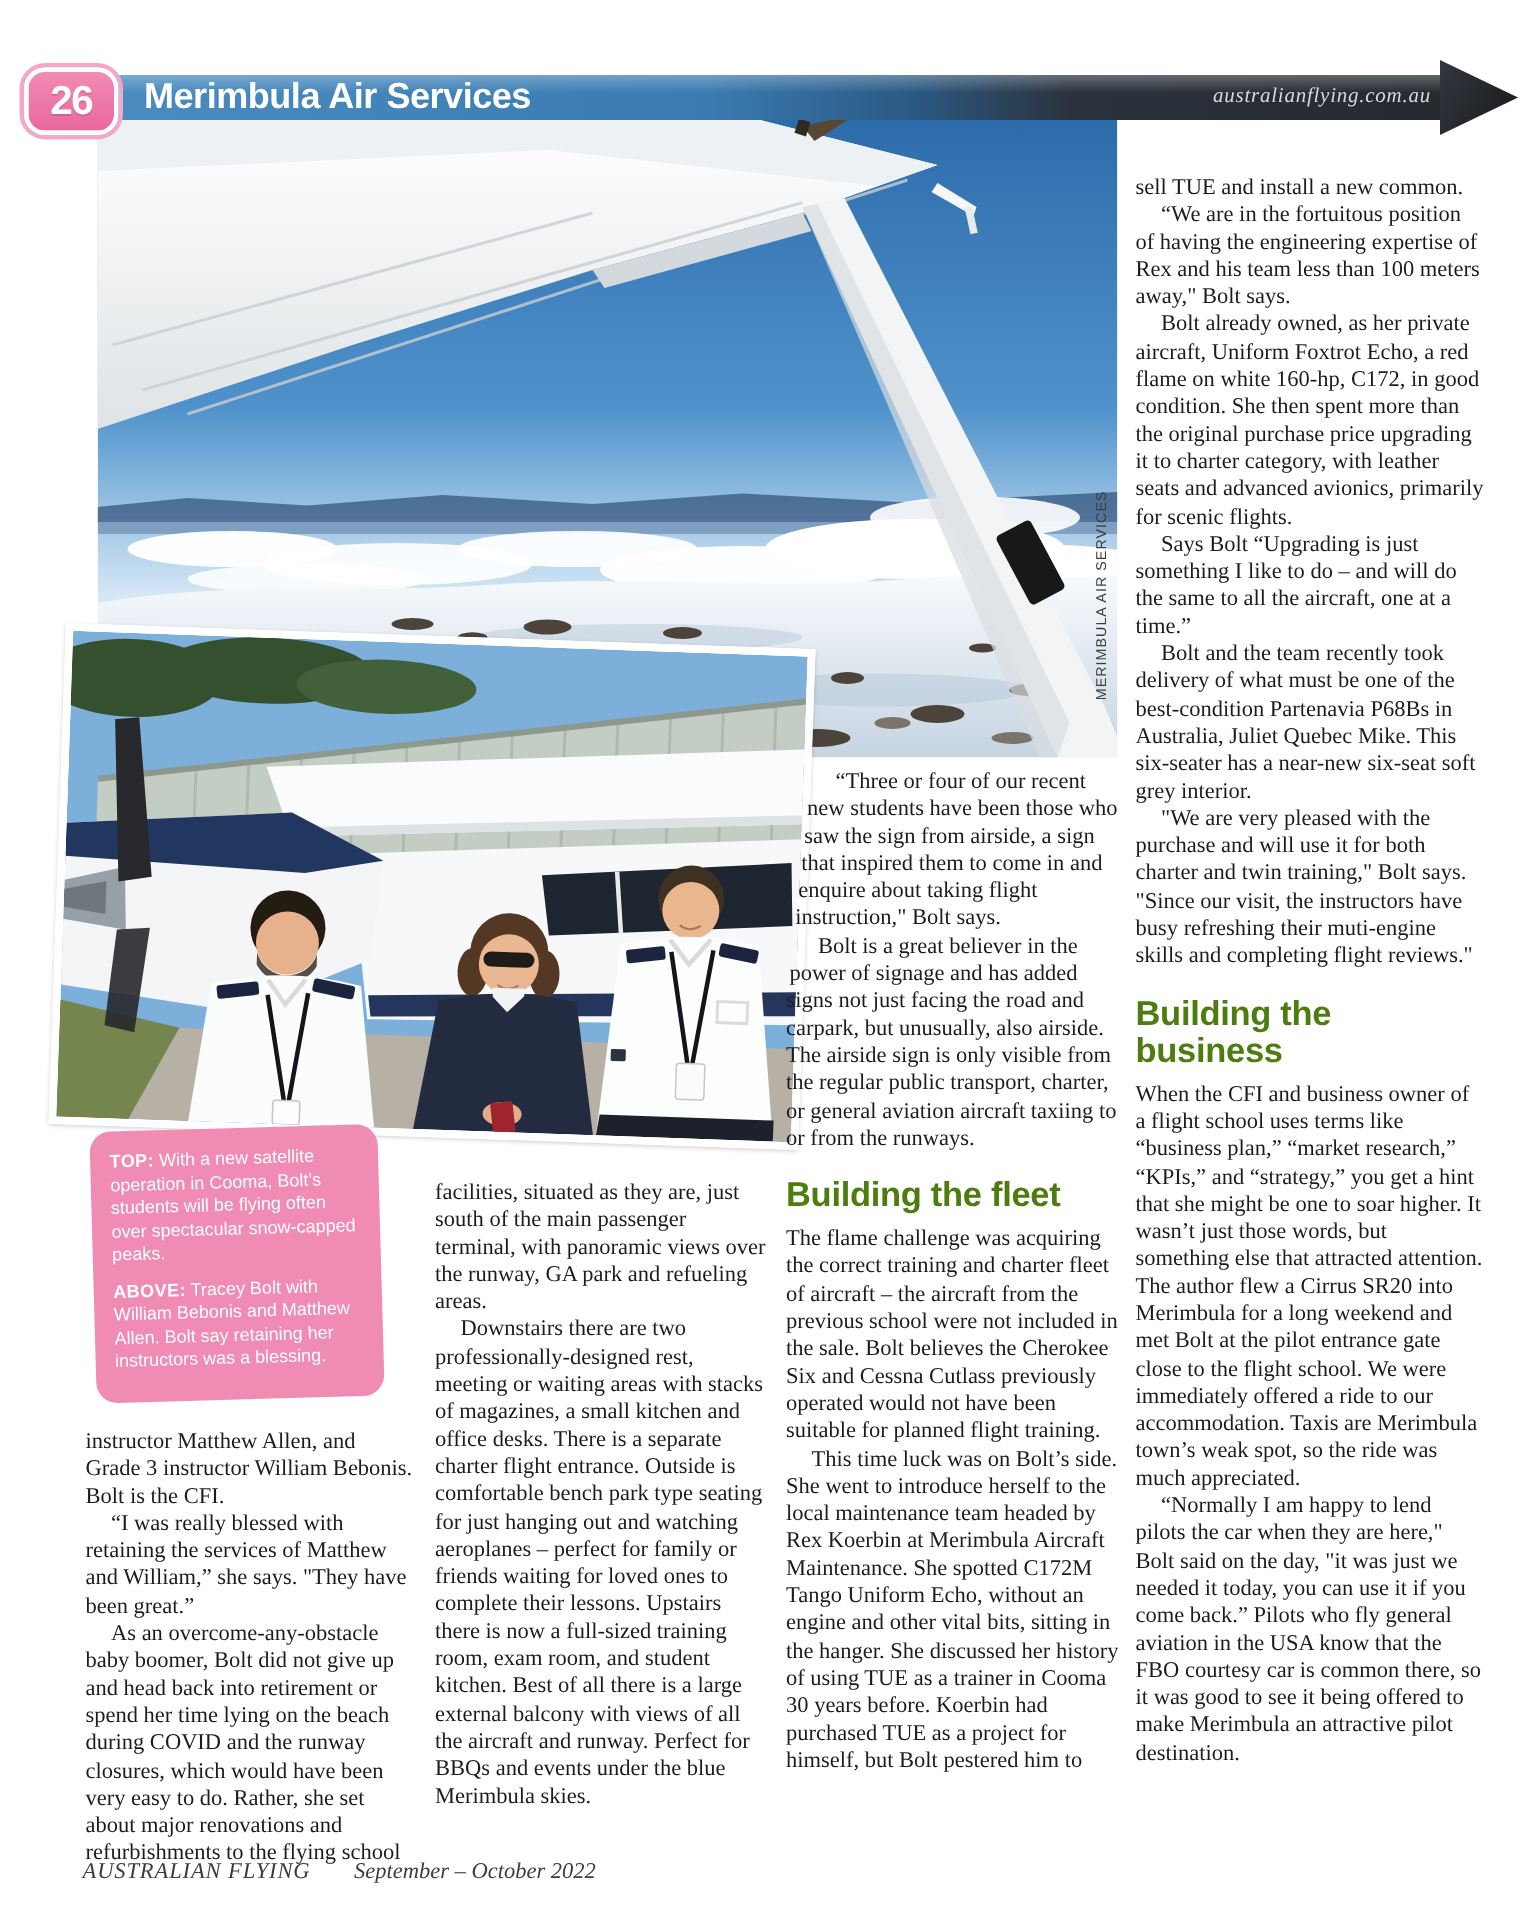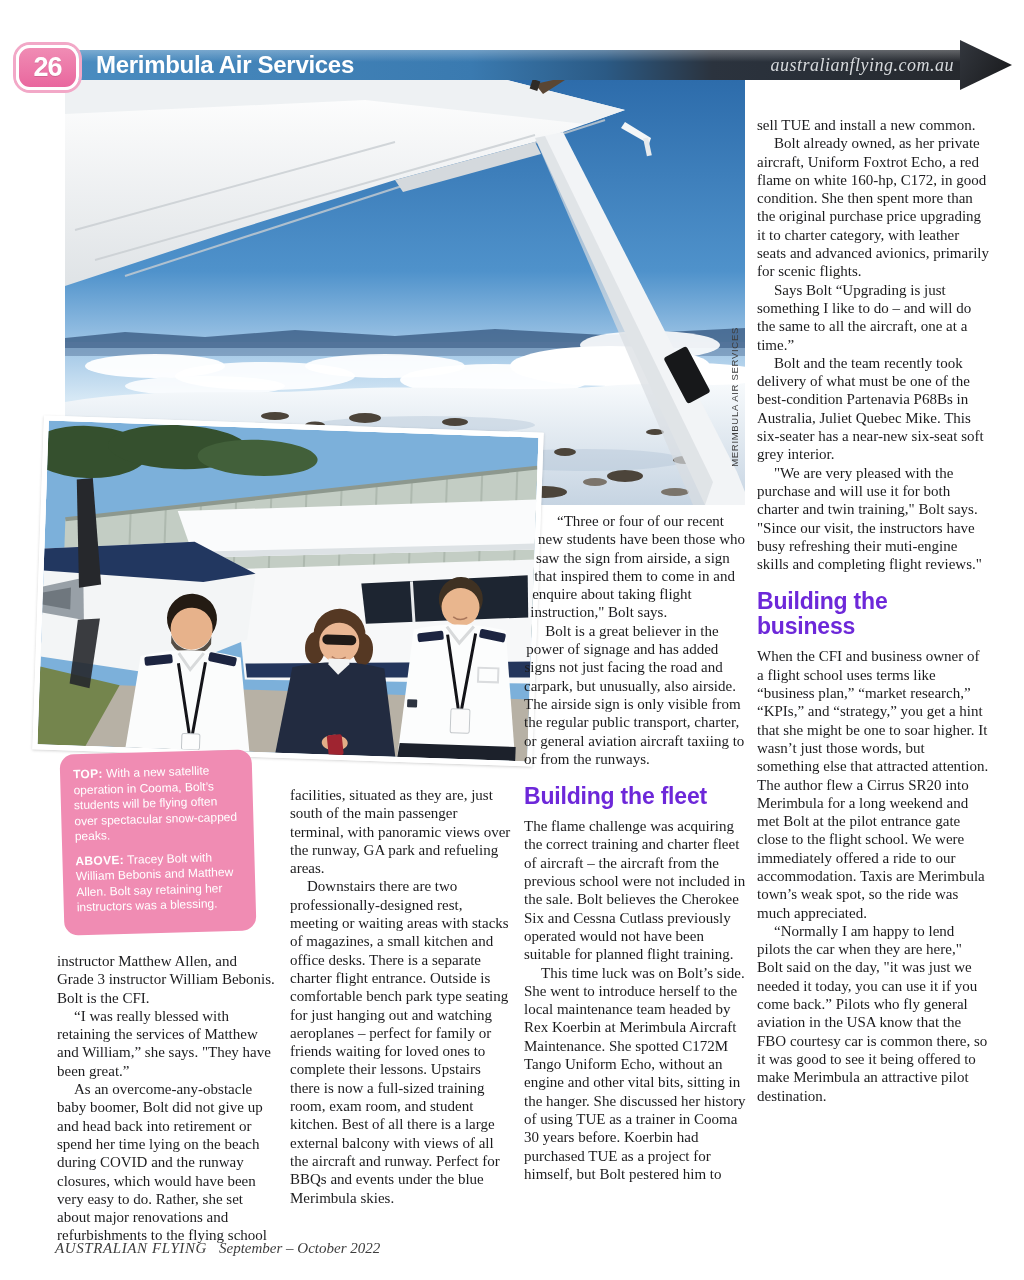--- a/index.html
+++ b/index.html
@@ -8,21 +8,21 @@
 
   
   .hbar{position:absolute;left:70px;top:50px;width:892px;height:30px;z-index:4;
         display:flex;align-items:center;
         background:
           linear-gradient(180deg,rgba(255,255,255,.28),rgba(255,255,255,0) 40%),
           linear-gradient(90deg,#4a8cc0 0%,#3a7ab0 45%,#2b5a85 60%,#2b333e 72%,#26292e 100%);}
   .hbar .title{padding-left:26px;font-family:"Liberation Sans",sans-serif;font-weight:bold;
         font-size:24px;line-height:30px;color:#ffffff;letter-spacing:-0.3px;}
   .hbar .site{margin-left:auto;padding-right:8px;font-family:"Liberation Serif",serif;
-        font-style:italic;font-size:18px;color:#d6d9dc;letter-spacing:.5px;}
+        font-style:italic;font-size:14px;color:#d6d9dc;letter-spacing:.5px;}
   .harrow{position:absolute;left:960px;top:40px;width:52px;height:50px;z-index:4;
         background:linear-gradient(120deg,#33373e,#17181a);
         clip-path:polygon(0 0,100% 50%,0 100%);}
   .badge{position:absolute;left:16px;top:45px;width:57px;height:39px;z-index:5;
         background:linear-gradient(180deg,#f08cb4,#e9679e);border:3px solid #ffffff;
         border-radius:14px;box-shadow:0 0 0 3px #f2a8c7;
         display:flex;align-items:center;justify-content:center;}
   .badge span{font-family:"Liberation Sans",sans-serif;font-weight:bold;font-size:27px;
         color:#ffffff;letter-spacing:-1px;text-shadow:0 1px 0 rgba(0,0,0,.12);}
 
@@ -45,28 +45,28 @@
 
   
   .col{position:absolute;z-index:3;}
   .col1{left:57px;top:952px;width:220px;}
   .col2{left:290px;top:786px;width:222px;}
   .col3{left:524px;top:512px;width:222px;}
   .col4{left:757px;top:116px;width:232px;}
   .bp{margin:0;font-family:"Liberation Serif",serif;font-size:15px;line-height:18.3px;color:#1c1c1e;}
   .ind{text-indent:17px;}
   .h2{margin:16px 0 8px;font-family:"Liberation Sans",sans-serif;font-weight:800;
-      font-size:23px;line-height:25px;color:#6d28d9;letter-spacing:-0.2px;}
+      font-size:23px;line-height:25px;color:#4d7c0f;letter-spacing:-0.2px;}
   .intrude{float:left;width:16px;height:150px;shape-outside:polygon(0 0,16px 0,0 150px);}
 
   
   .footer{position:absolute;left:55px;top:1240px;z-index:3;font-family:"Liberation Serif",serif;
       font-style:italic;font-size:15px;color:#3c3c3c;}
   .footer .brand{letter-spacing:.6px;}
-  .footer .issue{margin-left:12px;}
+  .footer .issue{margin-left:29px;}
 </style>
 </head>
 <body>
 
 <div class="page">
 
   <div class="badge">
     <span>26</span>
   </div>
   <div class="hbar">
@@ -280,20 +280,21 @@
     <div class="intrude"></div>
     <p class="bp ind">“Three or four of our recent new students have been those who saw the sign from airside, a sign that inspired them to come in and enquire about taking flight instruction," Bolt says.</p>
     <p class="bp ind">Bolt is a great believer in the power of signage and has added signs not just facing the road and carpark, but unusually, also airside. The airside sign is only visible from the regular public transport, charter, or general aviation aircraft taxiing to or from the runways.</p>
     <h2 class="h2">Building the fleet</h2>
     <p class="bp">The flame challenge was acquiring the correct training and charter fleet of aircraft – the aircraft from the previous school were not included in the sale. Bolt believes the Cherokee Six and Cessna Cutlass previously operated would not have been suitable for planned flight training.</p>
     <p class="bp ind">This time luck was on Bolt’s side. She went to introduce herself to the local maintenance team headed by Rex Koerbin at Merimbula Aircraft Maintenance. She spotted C172M Tango Uniform Echo, without an engine and other vital bits, sitting in the hanger. She discussed her history of using TUE as a trainer in Cooma 30 years before. Koerbin had purchased TUE as a project for himself, but Bolt pestered him to</p>
   </div>
 
   <div class="col col4">
     <p class="bp">sell TUE and install a new common.</p>
+    <p class="bp ind">“We are in the fortuitous position of having the engineering expertise of Rex and his team less than 100 meters away," Bolt says.</p>
     <p class="bp ind">Bolt already owned, as her private aircraft, Uniform Foxtrot Echo, a red flame on white 160-hp, C172, in good condition. She then spent more than the original purchase price upgrading it to charter category, with leather seats and advanced avionics, primarily for scenic flights.</p>
     <p class="bp ind">Says Bolt “Upgrading is just something I like to do – and will do the same to all the aircraft, one at a time.”</p>
     <p class="bp ind">Bolt and the team recently took delivery of what must be one of the best-condition Partenavia P68Bs in Australia, Juliet Quebec Mike. This six-seater has a near-new six-seat soft grey interior.</p>
     <p class="bp ind">"We are very pleased with the purchase and will use it for both charter and twin training," Bolt says. "Since our visit, the instructors have busy refreshing their muti-engine skills and completing flight reviews."</p>
     <h2 class="h2">Building the business</h2>
     <p class="bp">When the CFI and business owner of a flight school uses terms like “business plan,” “market research,” “KPIs,” and “strategy,” you get a hint that she might be one to soar higher. It wasn’t just those words, but something else that attracted attention. The author flew a Cirrus SR20 into Merimbula for a long weekend and met Bolt at the pilot entrance gate close to the flight school. We were immediately offered a ride to our accommodation. Taxis are Merimbula town’s weak spot, so the ride was much appreciated.</p>
     <p class="bp ind">“Normally I am happy to lend pilots the car when they are here," Bolt said on the day, "it was just we needed it today, you can use it if you come back.” Pilots who fly general aviation in the USA know that the FBO courtesy car is common there, so it was good to see it being offered to make Merimbula an attractive pilot destination.</p>
   </div>
 
   <div class="footer">

